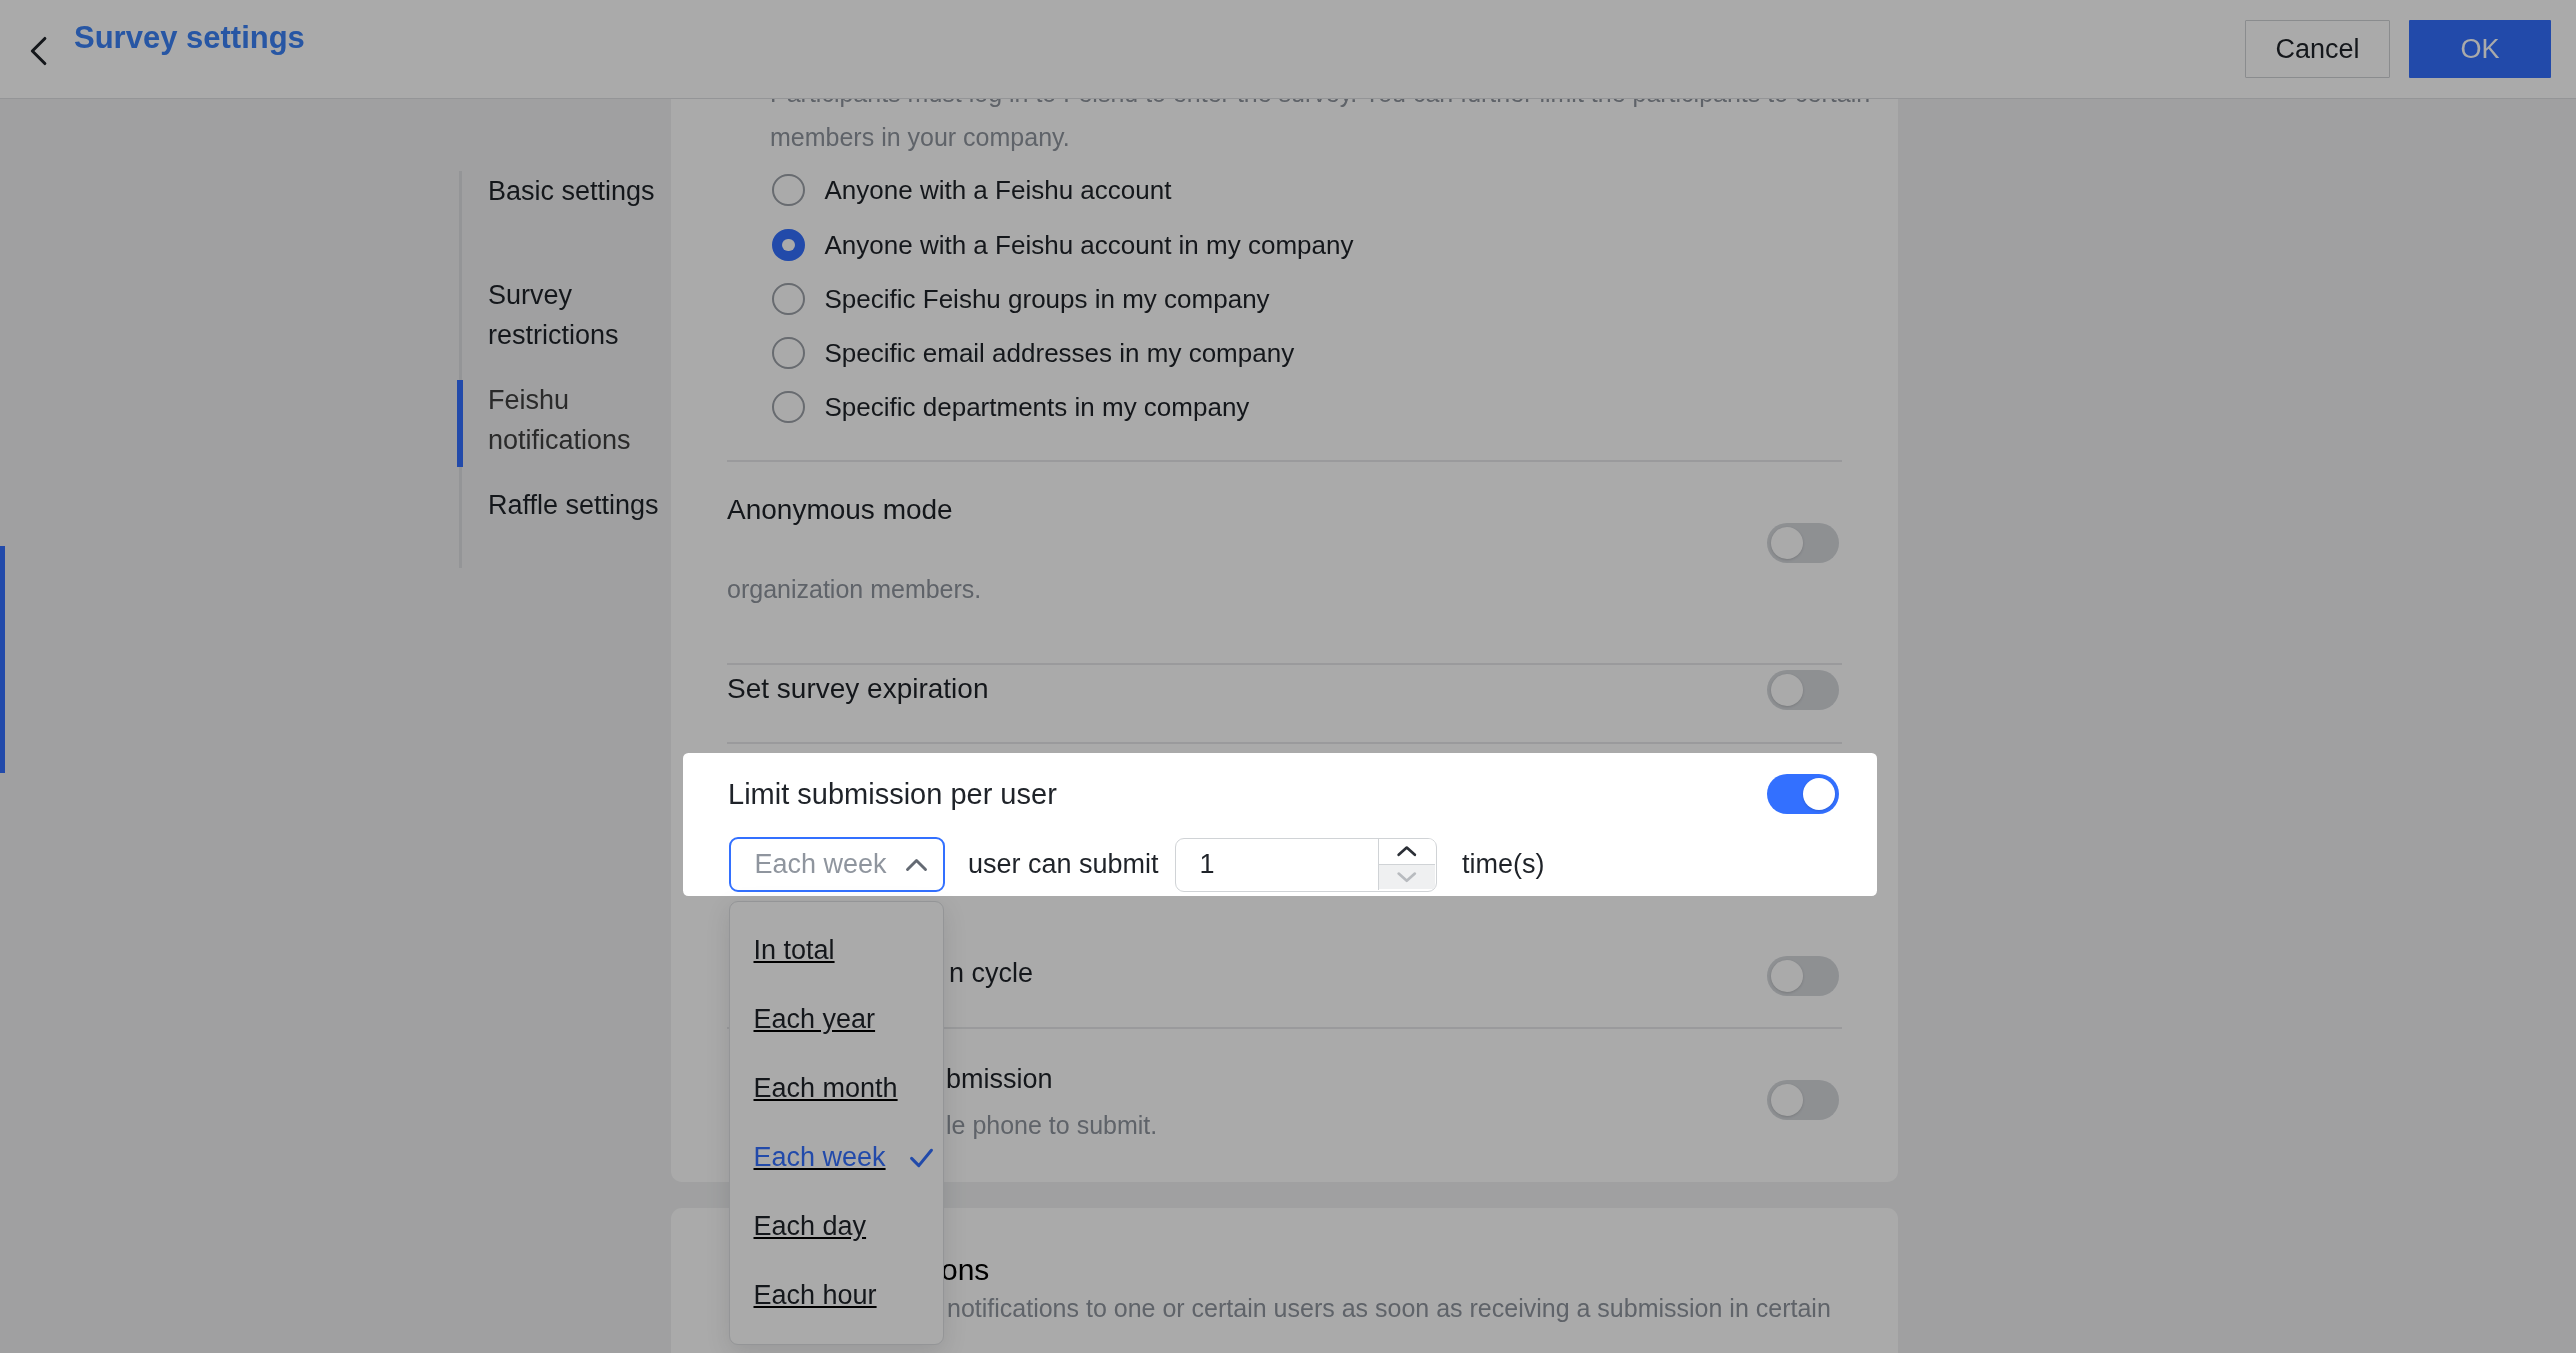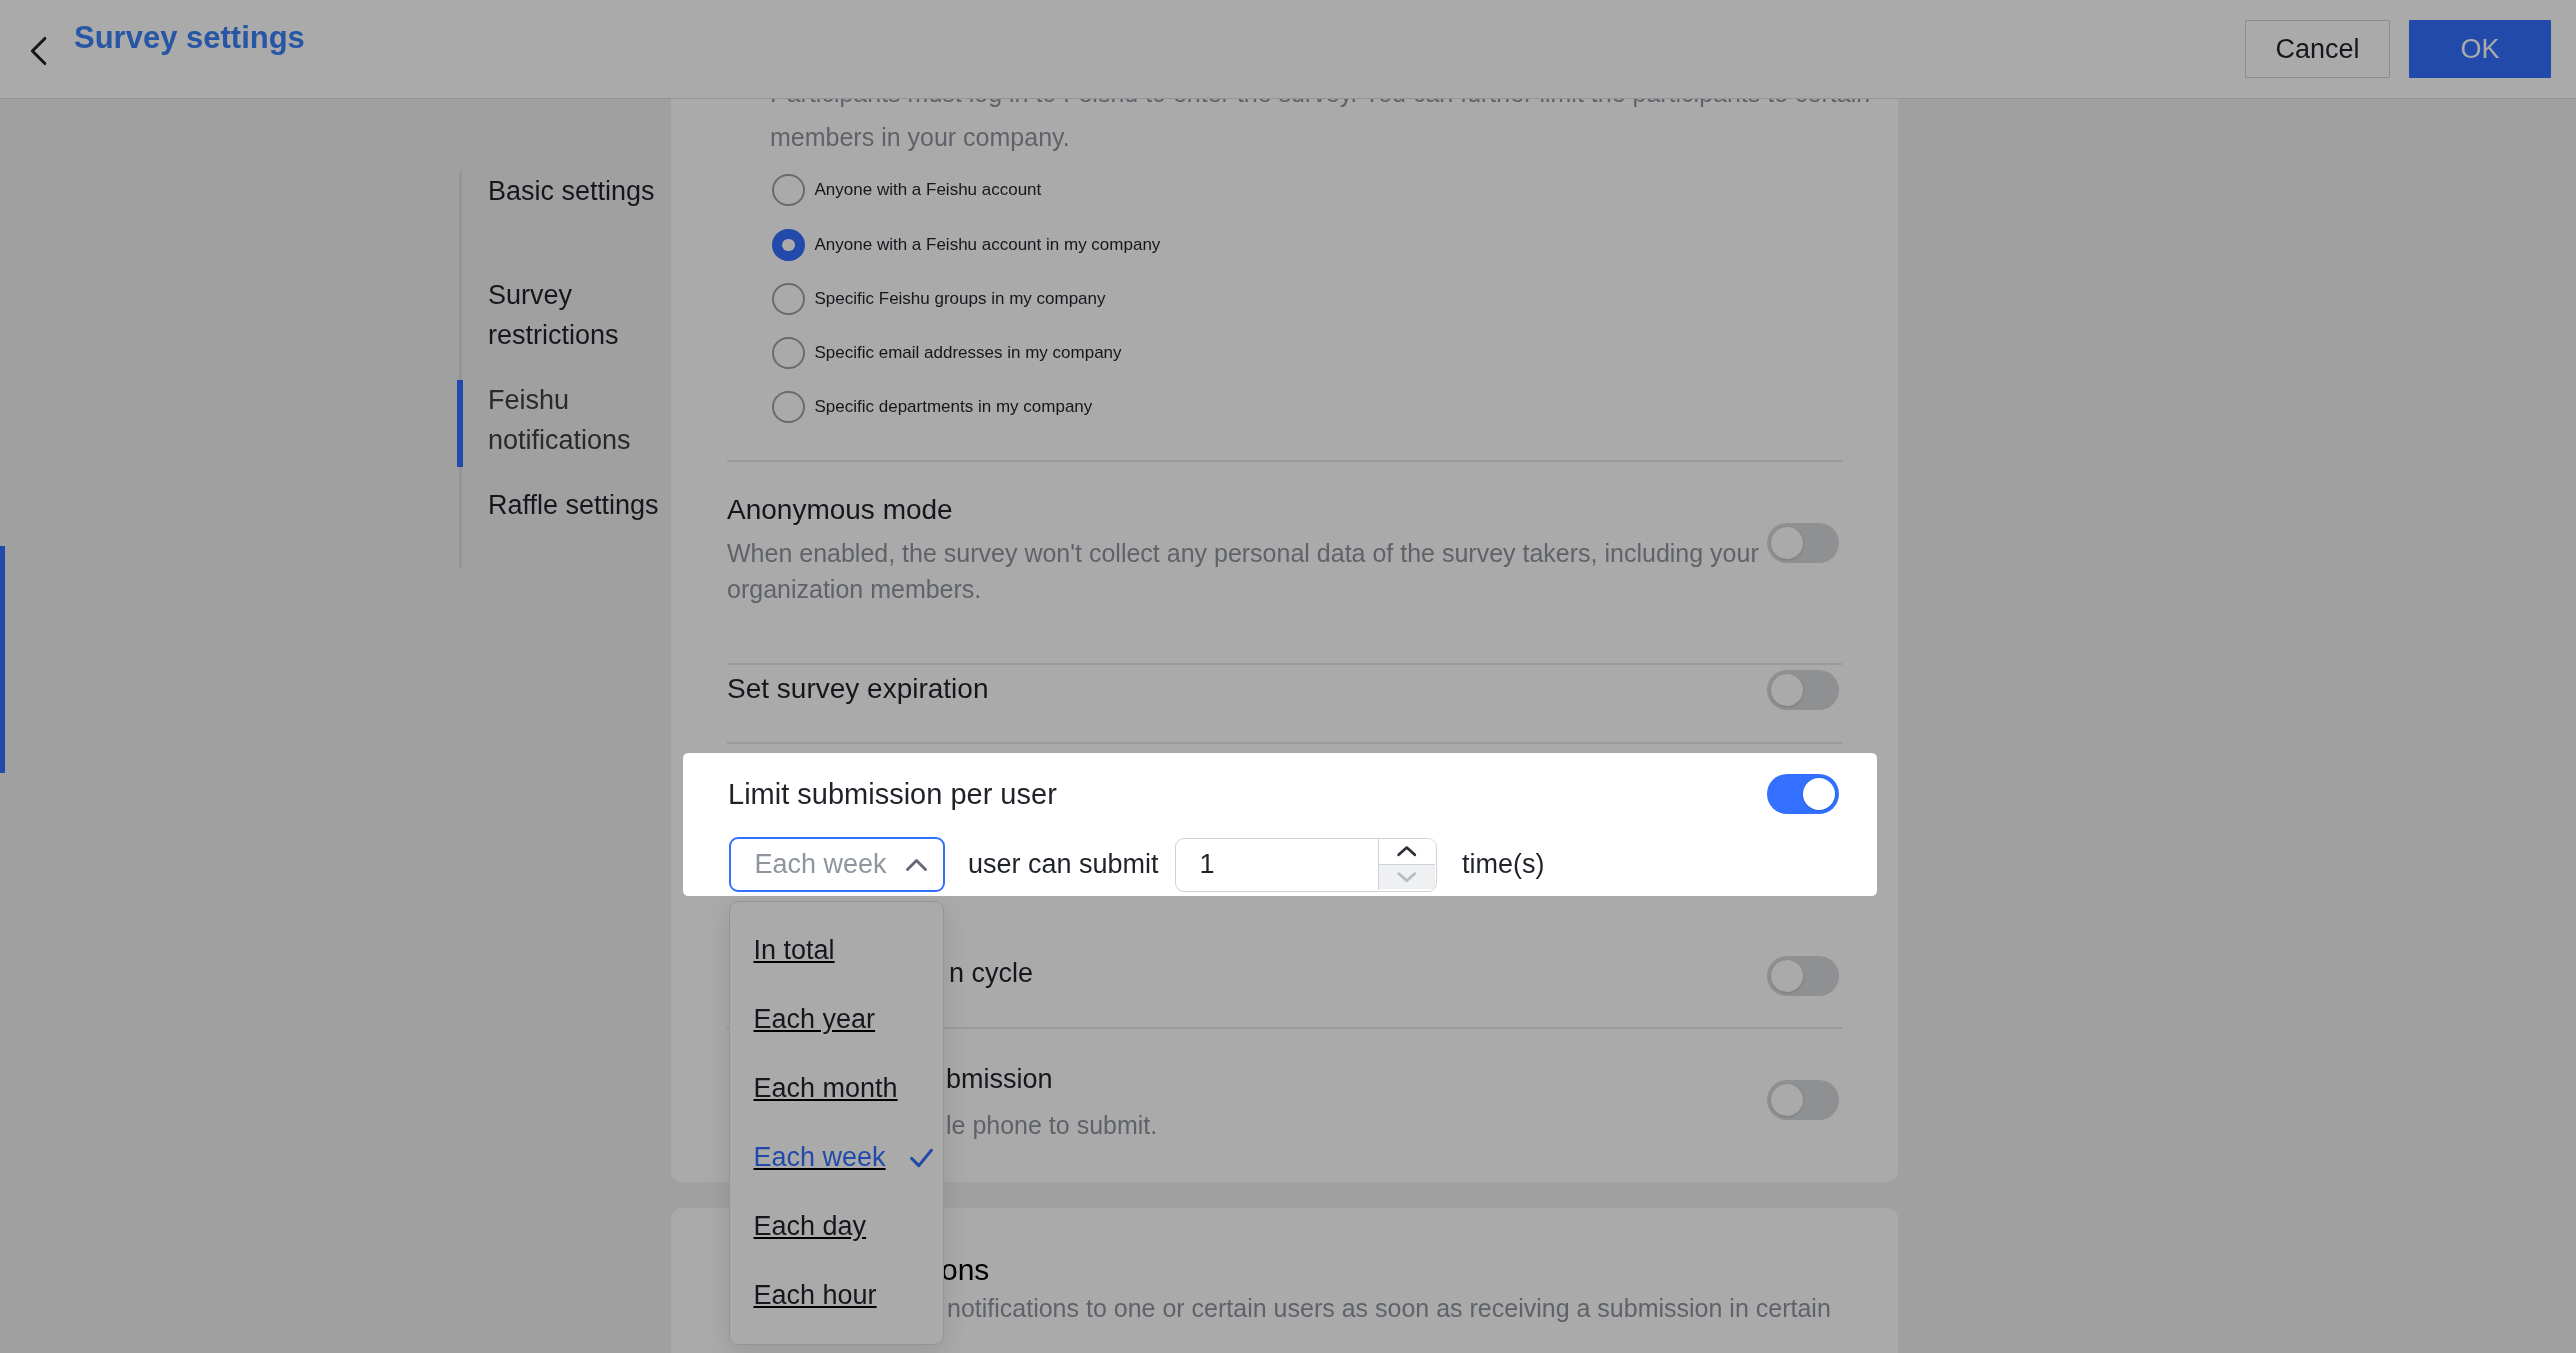--- a/index.html
+++ b/index.html
@@ -35,21 +35,21 @@
   .body-text { position:absolute; font-size:25px; color:#8f959e; z-index:2; white-space:nowrap; }
   .row-title { position:absolute; font-size:28px; color:#1f2329; z-index:2; white-space:nowrap; }
 
   
   .radio-row { position:absolute; left:772px; height:54px; display:flex; align-items:center; z-index:2; cursor:pointer; }
   .radio { width:32.5px; height:32.5px; border-radius:50%; border:2.7px solid #9ca1a8; background:#ffffff; flex:none;
            position:relative; }
   .radio.selected { border-color:#3370ff; background:#3370ff; }
   .radio.selected::after { content:""; position:absolute; left:50%; top:50%; width:12.6px; height:12.6px;
                            margin:-6.3px 0 0 -6.3px; border-radius:50%; background:#ffffff; }
-  .radio-label { margin-left:10px; font-size:17px; color:#1f2329; }
+  .radio-label { margin-left:20px; font-size:26px; color:#1f2329; }
 
   
   .toggle { position:absolute; width:72px; height:40px; border-radius:20px; background:#d5d8dc; z-index:2; cursor:pointer; }
   .toggle .knob { position:absolute; top:3.6px; left:3.6px; width:32.5px; height:32.5px; border-radius:50%; background:#ffffff;
                   box-shadow:0 0.9px 2.7px rgba(0,0,0,.15); }
   .toggle.on { background:#3370ff; }
   .toggle.on .knob { left:auto; right:3.6px; }
 
   
   .select-box { position:absolute; left:729px; top:837px; width:216px; height:55px; background:#ffffff;
@@ -121,21 +121,20 @@
     <span class="radio-label">Specific email addresses in my company</span>
   </div>
   <div class="radio-row" style="top:380px;">
     <span class="radio"></span>
     <span class="radio-label">Specific departments in my company</span>
   </div>
 
   <div class="divider" style="top:460px;"></div>
 
   <div class="row-title" style="left:727px; top:494px;">Anonymous mode</div>
-  <div class="body-text" style="left:727px; top:539px;">When enabled, the survey won't collect any personal data of the survey takers, including your</div>
   <div class="body-text" style="left:727px; top:575px;">organization members.</div>
   <div class="toggle" style="left:1767px; top:523px;">
     <span class="knob"></span>
   </div>
 
   <div class="divider" style="top:663px;"></div>
 
   <div class="row-title" style="left:727px; top:673px;">Set survey expiration</div>
   <div class="toggle" style="left:1767px; top:670px;">
     <span class="knob"></span>

